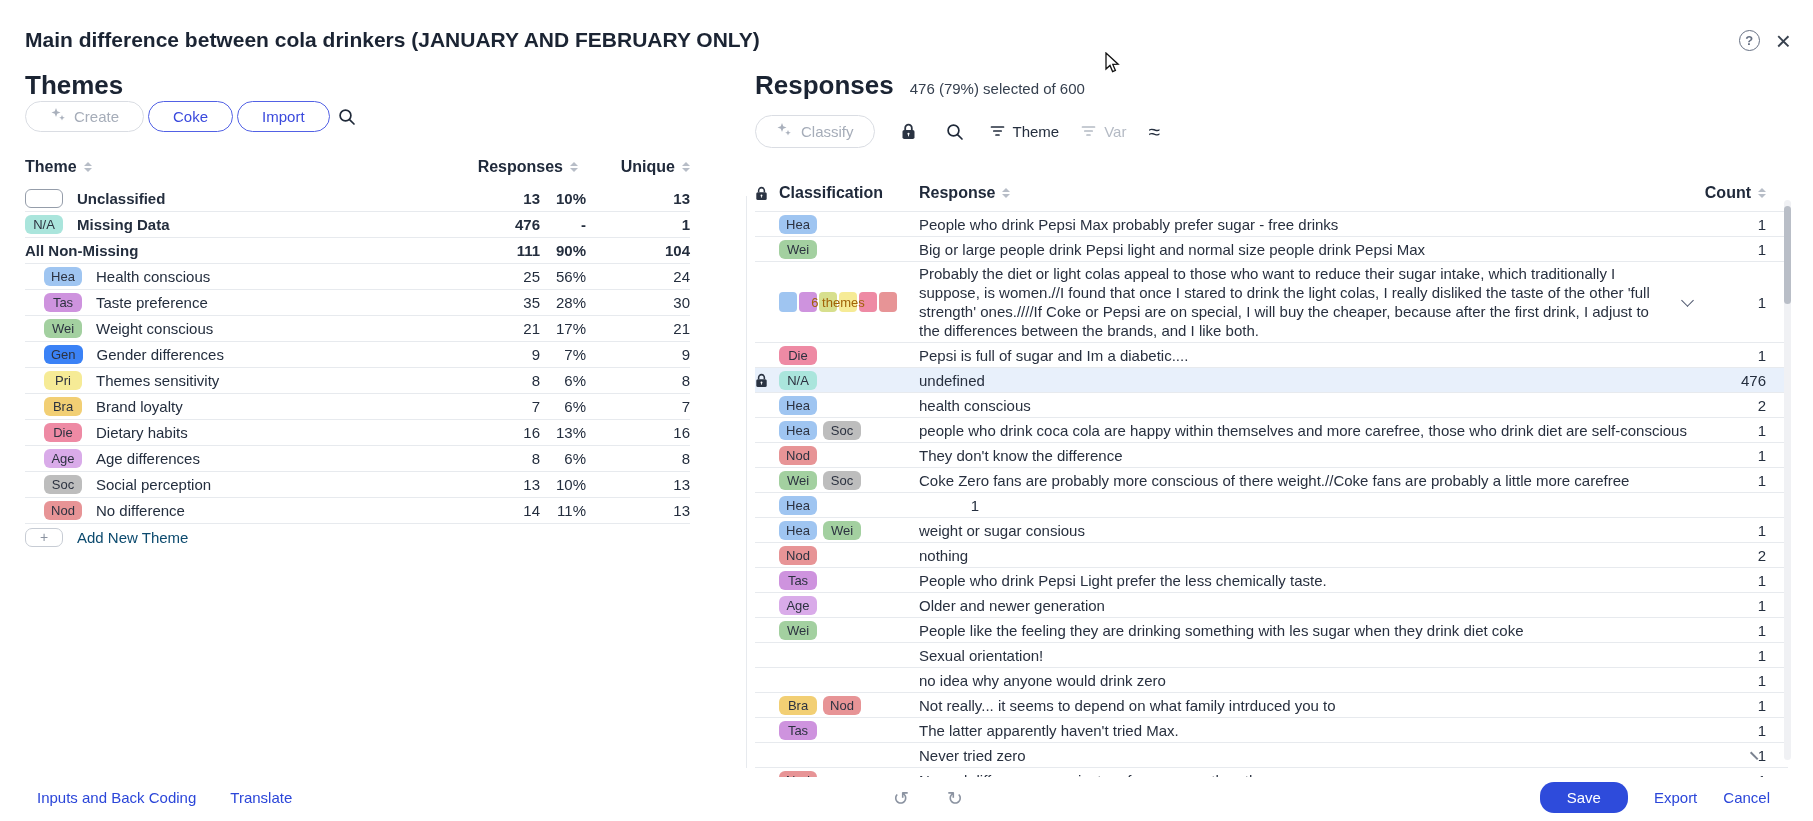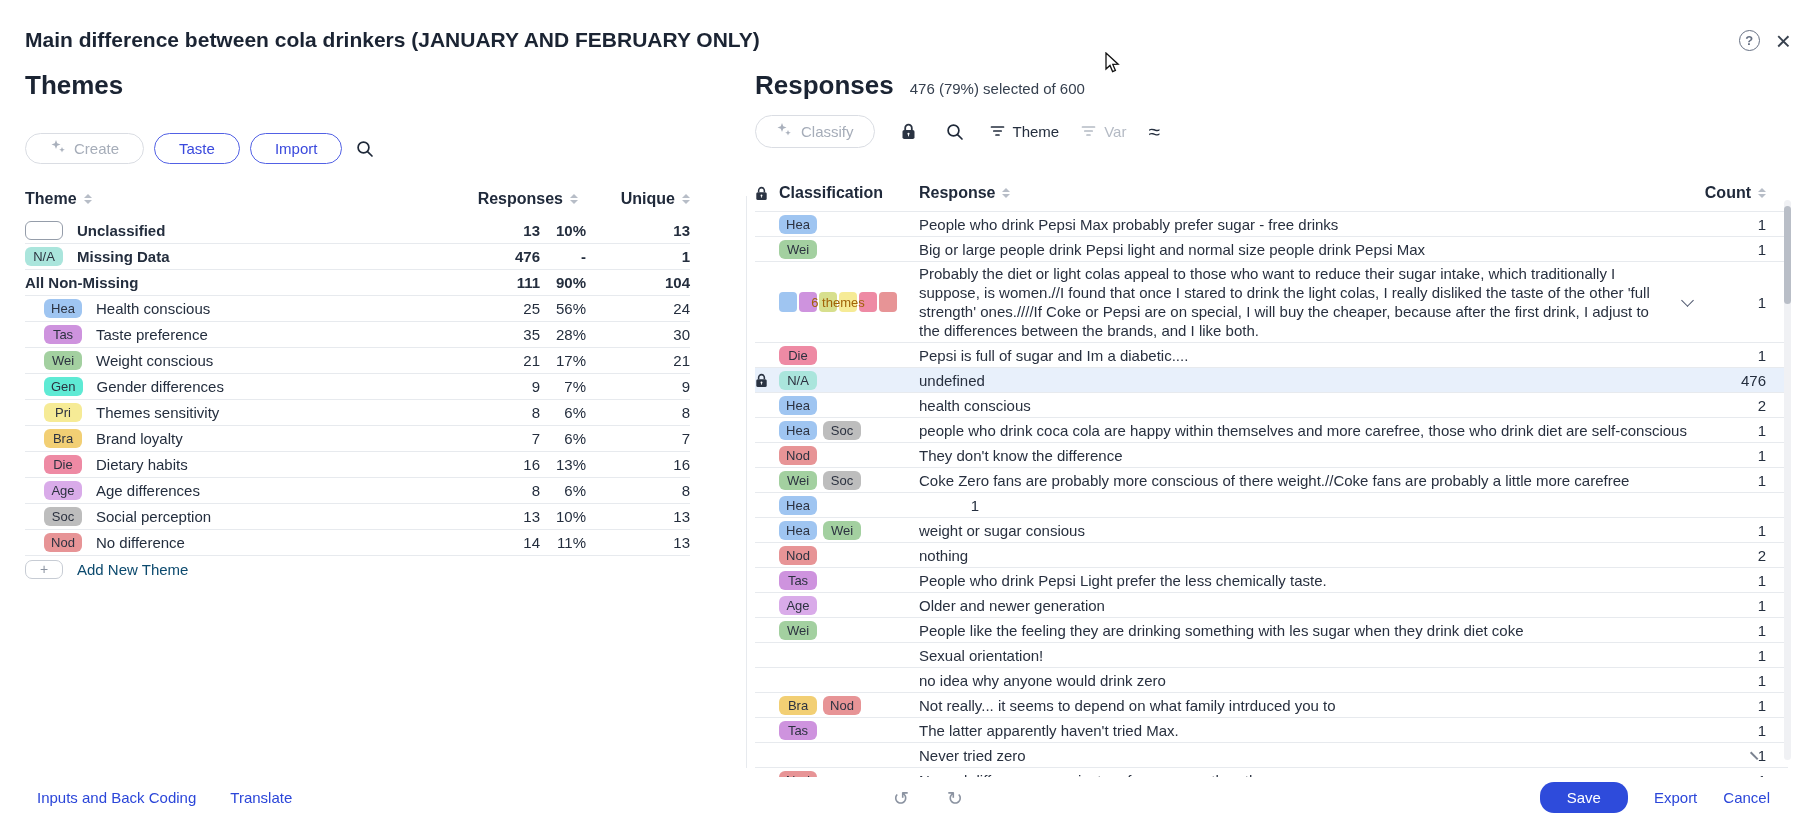--- a/index.html
+++ b/index.html
@@ -10,21 +10,21 @@
   }
   .q-title { position:absolute; left:25px; top:28px; font-size:21px; font-weight:bold; color:#1b2433; }
   .top-icons { position:absolute; right:22px; top:30px; display:flex; align-items:center; gap:16px; }
   .help-icon { width:21px; height:21px; border:1.5px solid #667083; border-radius:50%; color:#667083;
     font-size:13px; font-weight:bold; display:flex; align-items:center; justify-content:center; cursor:pointer; }
   .close-icon { font-size:26px; line-height:20px; color:#39424f; cursor:pointer; }
 
   
   .left-panel { position:absolute; left:25px; top:70px; width:665px; }
   .panel-h { font-size:26px; font-weight:bold; color:#1b2433; }
-  .btn-row { display:flex; align-items:center; gap:10px; margin-top:32px; height:31px; }
+  .btn-row { display:flex; align-items:center; gap:4px; margin-top:0; height:31px; }
   .btn { height:31px; display:inline-flex; align-items:center; justify-content:center; gap:8px;
     border-radius:16px; padding:0 24px; font-size:15px; background:#fff; cursor:pointer; }
   .btn.primary-outline { border:1.5px solid #5261e5; color:#3a49dd; }
   .btn.disabled { border:1px solid #dadde3; color:#a6adb9; cursor:default; }
   .icon-btn { background:none; border:none; cursor:pointer; display:flex; align-items:center; padding:4px; }
 
   .thead { display:flex; align-items:center; margin-top:26px; padding-bottom:9px;
     font-size:16px; font-weight:bold; color:#202a3b; }
   .thead .hname { flex:1; display:flex; align-items:center; }
   .thead .hnum  { display:flex; justify-content:flex-end; align-items:center; }
@@ -121,21 +121,21 @@
       <button class="btn disabled">
         <span>
           <svg width="16" height="16" viewBox="0 0 16 16">
               <path d="M6 1l1.2 3.3L10.5 5.5 7.2 6.7 6 10 4.8 6.7 1.5 5.5 4.8 4.3Z" fill="#a9b0bc"></path>
               <path d="M12 8l.8 2 2 .8-2 .8-.8 2-.8-2-2-.8 2-.8Z" fill="#a9b0bc"></path>
             </svg>
         </span>
         <span>Create</span>
       </button>
       <button class="btn primary-outline">
-        <span>Taste</span>
+        <span>Coke</span>
       </button>
       <button class="btn primary-outline">
         <span>Import</span>
       </button>
       <button class="icon-btn">
         <svg width="18" height="18" viewBox="0 0 18 18">
             <circle cx="7.5" cy="7.5" r="5.4" stroke="#1f2939" stroke-width="1.7" fill="none"></circle>
             <line x1="11.8" y1="11.8" x2="16" y2="16" stroke="#1f2939" stroke-width="1.7" stroke-linecap="round"></line>
           </svg>
       </button>
@@ -214,21 +214,21 @@
           <div class="tname indent">
             <span class="badge" style="background: rgb(163, 208, 160);">Wei</span>
             <span class="nm">Weight conscious</span>
           </div>
           <div class="tnum responses">21</div>
           <div class="tnum pct">17%</div>
           <div class="tnum unique">21</div>
         </div>
         <div class="trow">
           <div class="tname indent">
-            <span class="badge" style="background: #5eead4; text-align: center;">Gen</span>
+            <span class="badge" style="background: #3b82f6; text-align: center;">Gen</span>
             <span class="nm">Gender differences</span>
           </div>
           <div class="tnum responses">9</div>
           <div class="tnum pct">7%</div>
           <div class="tnum unique">9</div>
         </div>
         <div class="trow">
           <div class="tname indent">
             <span class="badge" style="background: rgb(246, 235, 150);">Pri</span>
             <span class="nm">Themes sensitivity</span>

